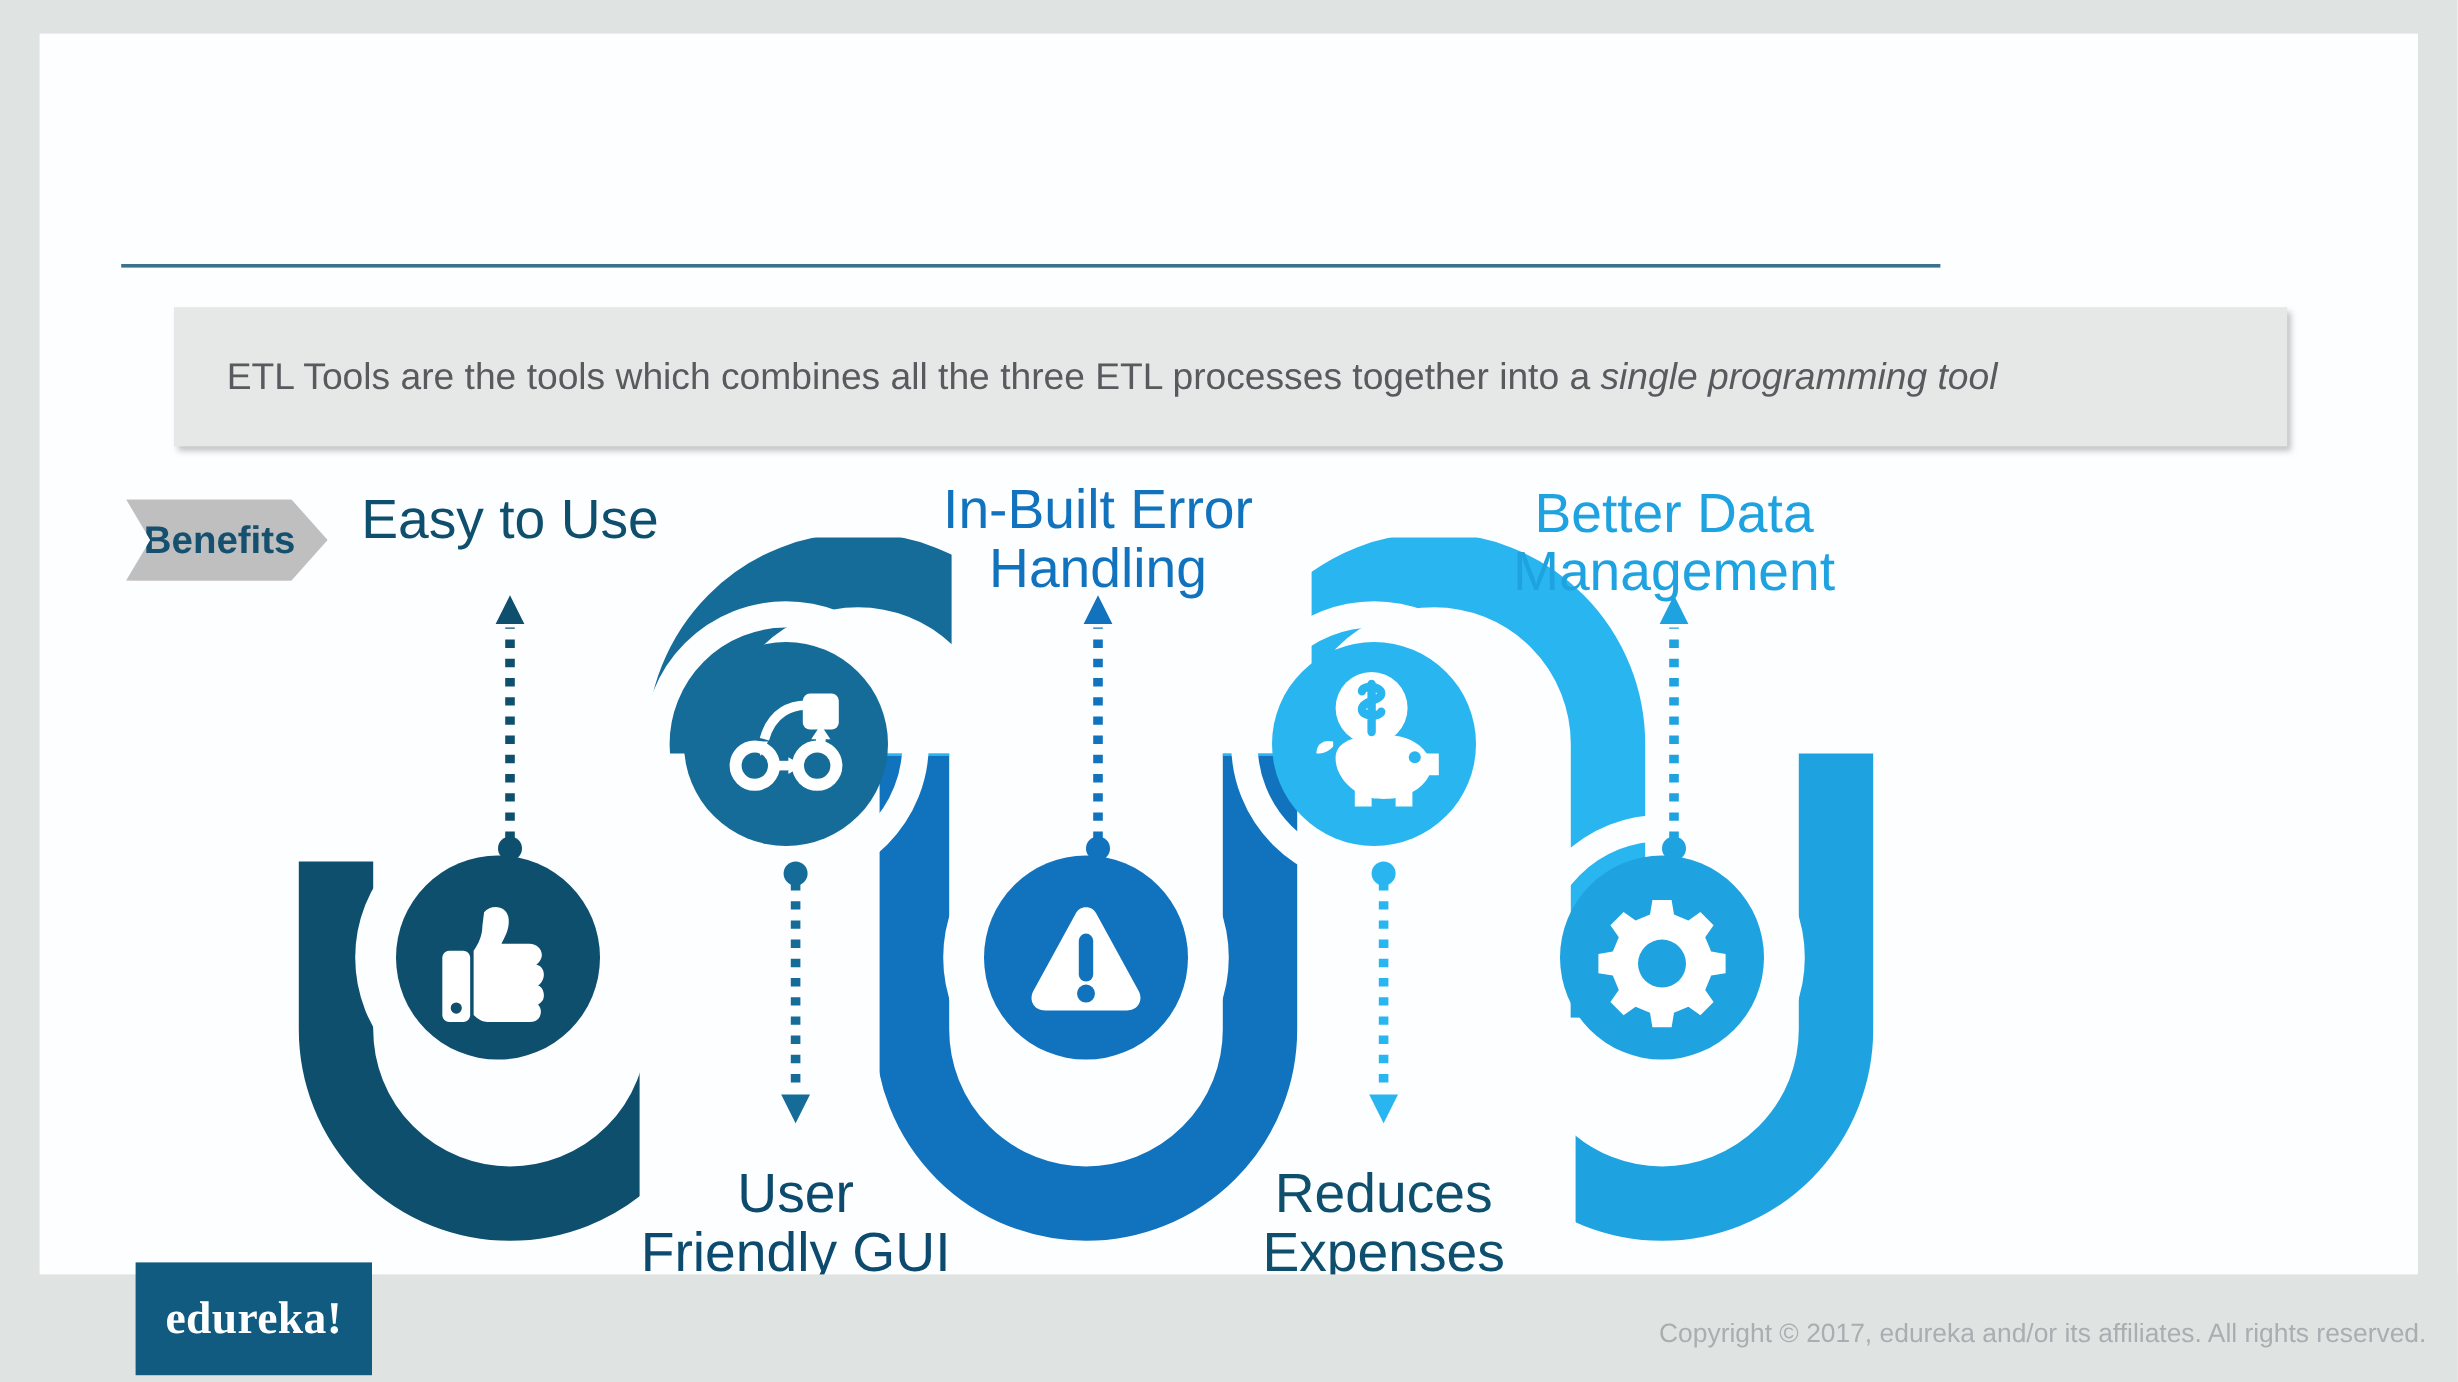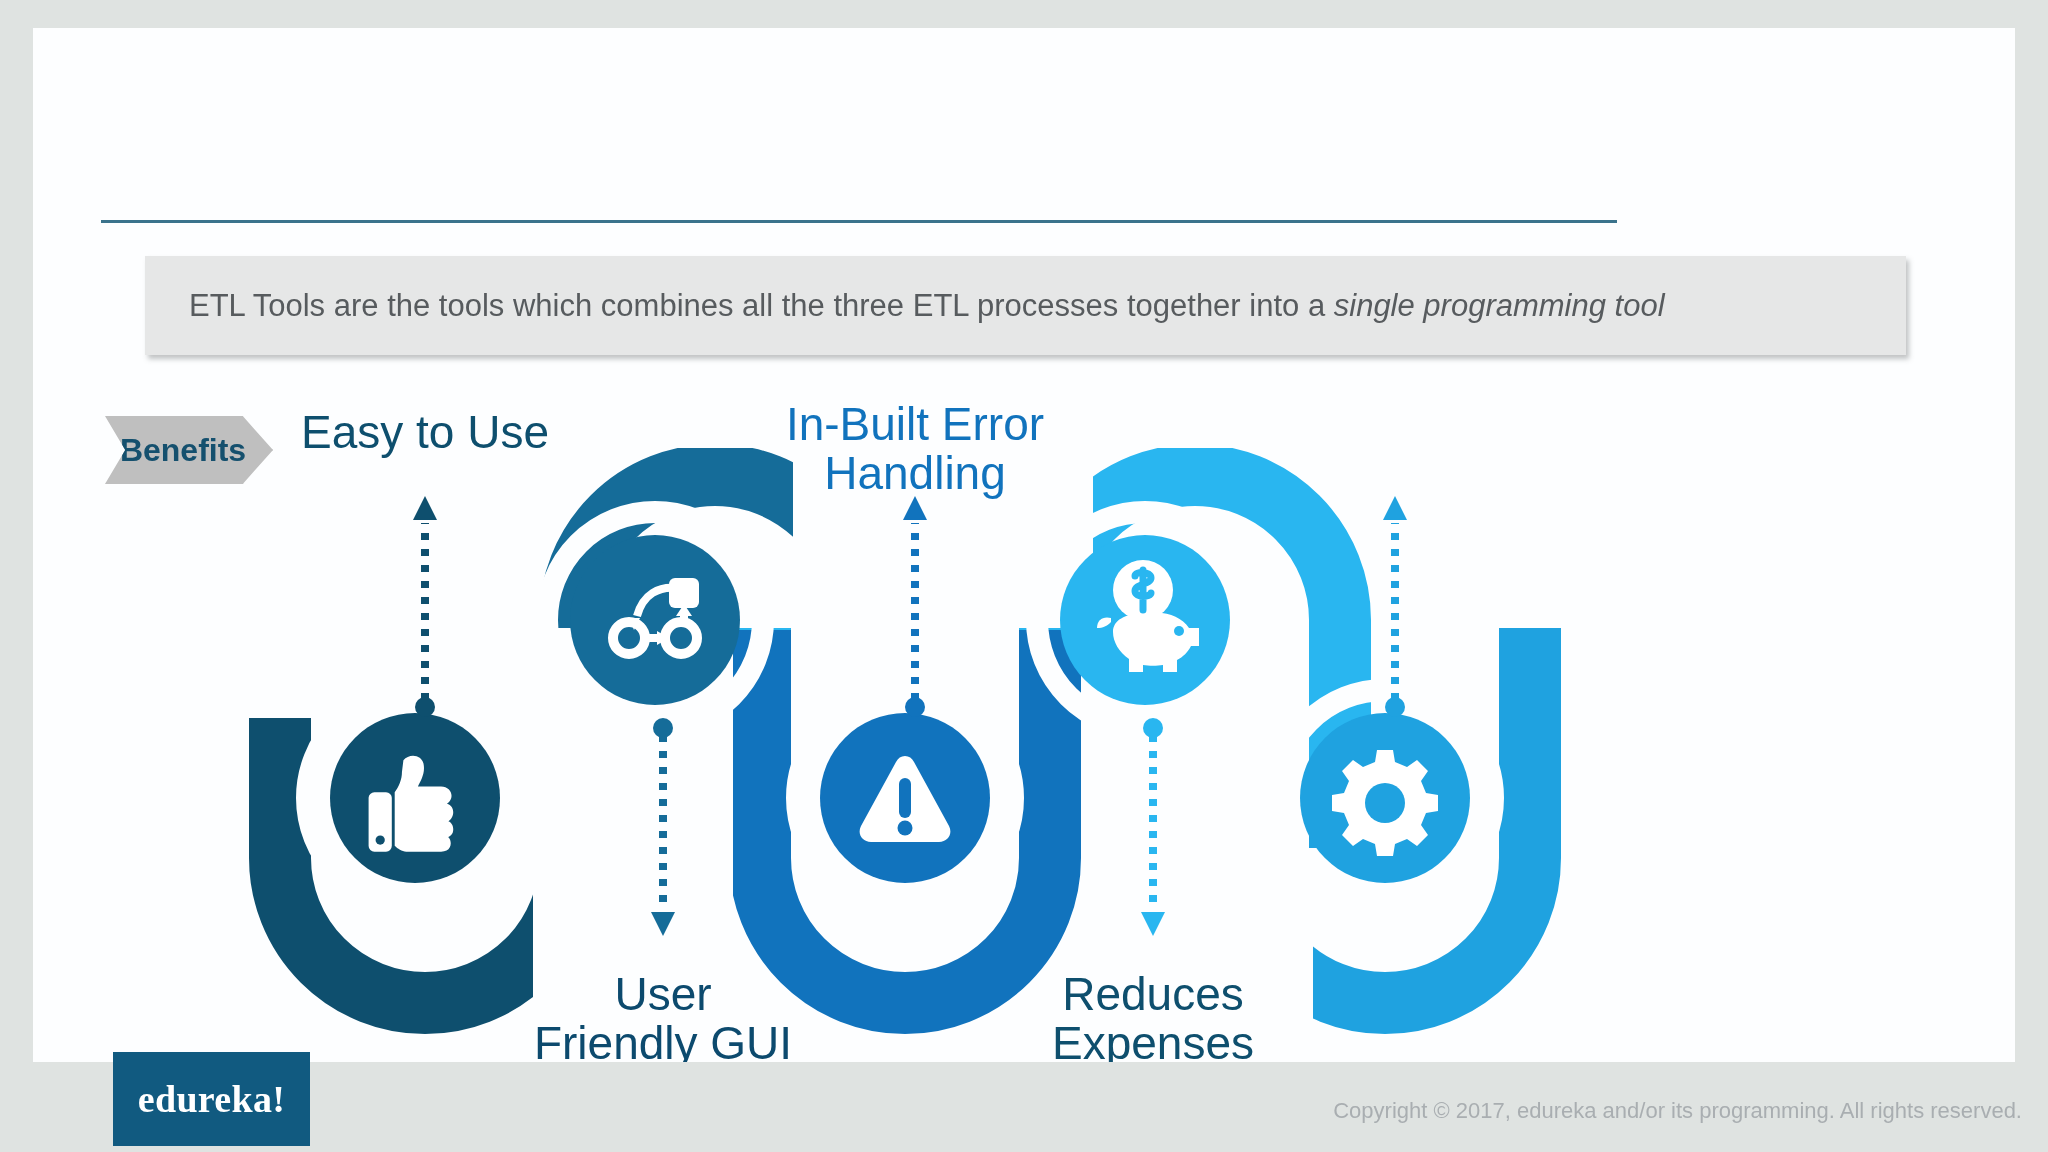--- a/index.html
+++ b/index.html
@@ -30,21 +30,21 @@
     position:absolute;
     left:68px; top:192px;
     width:1516px; height:3px;
     background:#3b738c;
   }
 
   
   #desc-box {
     position:absolute;
     left:112px; top:228px;
-    width:1761px; height:99px;
+    width:1761px; height:116px;
     background:#e6e7e7;
     box-shadow:3px 4px 5px rgba(120,125,125,0.45);
     display:flex;
     align-items:center;
   }
   #desc-text {
     padding-left:44px;
     font-size:31px;
     color:#575b5e;
     white-space:nowrap;
@@ -296,20 +296,22 @@
 
   <div class="lbl" style="left:470px; top:942px; width:320px; color:#0c4a6e;">User
 Friendly GUI</div>
 
   <div class="lbl" style="left:722px; top:372px; width:320px; color:#1173bd;">In-Built Error
 Handling</div>
 
   <div class="lbl" style="left:960px; top:942px; width:320px; color:#0e4f6e;">Reduces
 Expenses</div>
 
+  <div class="lbl" style="left:1202px; top:375px; width:320px; color:#1fa2e0;">Better Data
+Management</div>
 
 </div>
 
 <div id="footer-band"></div>
 <div id="logo">
   <span>edureka!</span>
 </div>
-<div id="copyright">Copyright © 2017, edureka and/or its programming. All rights reserved.</div>
+<div id="copyright">Copyright © 2017, edureka and/or its affiliates. All rights reserved.</div>
 
 </body></html>

